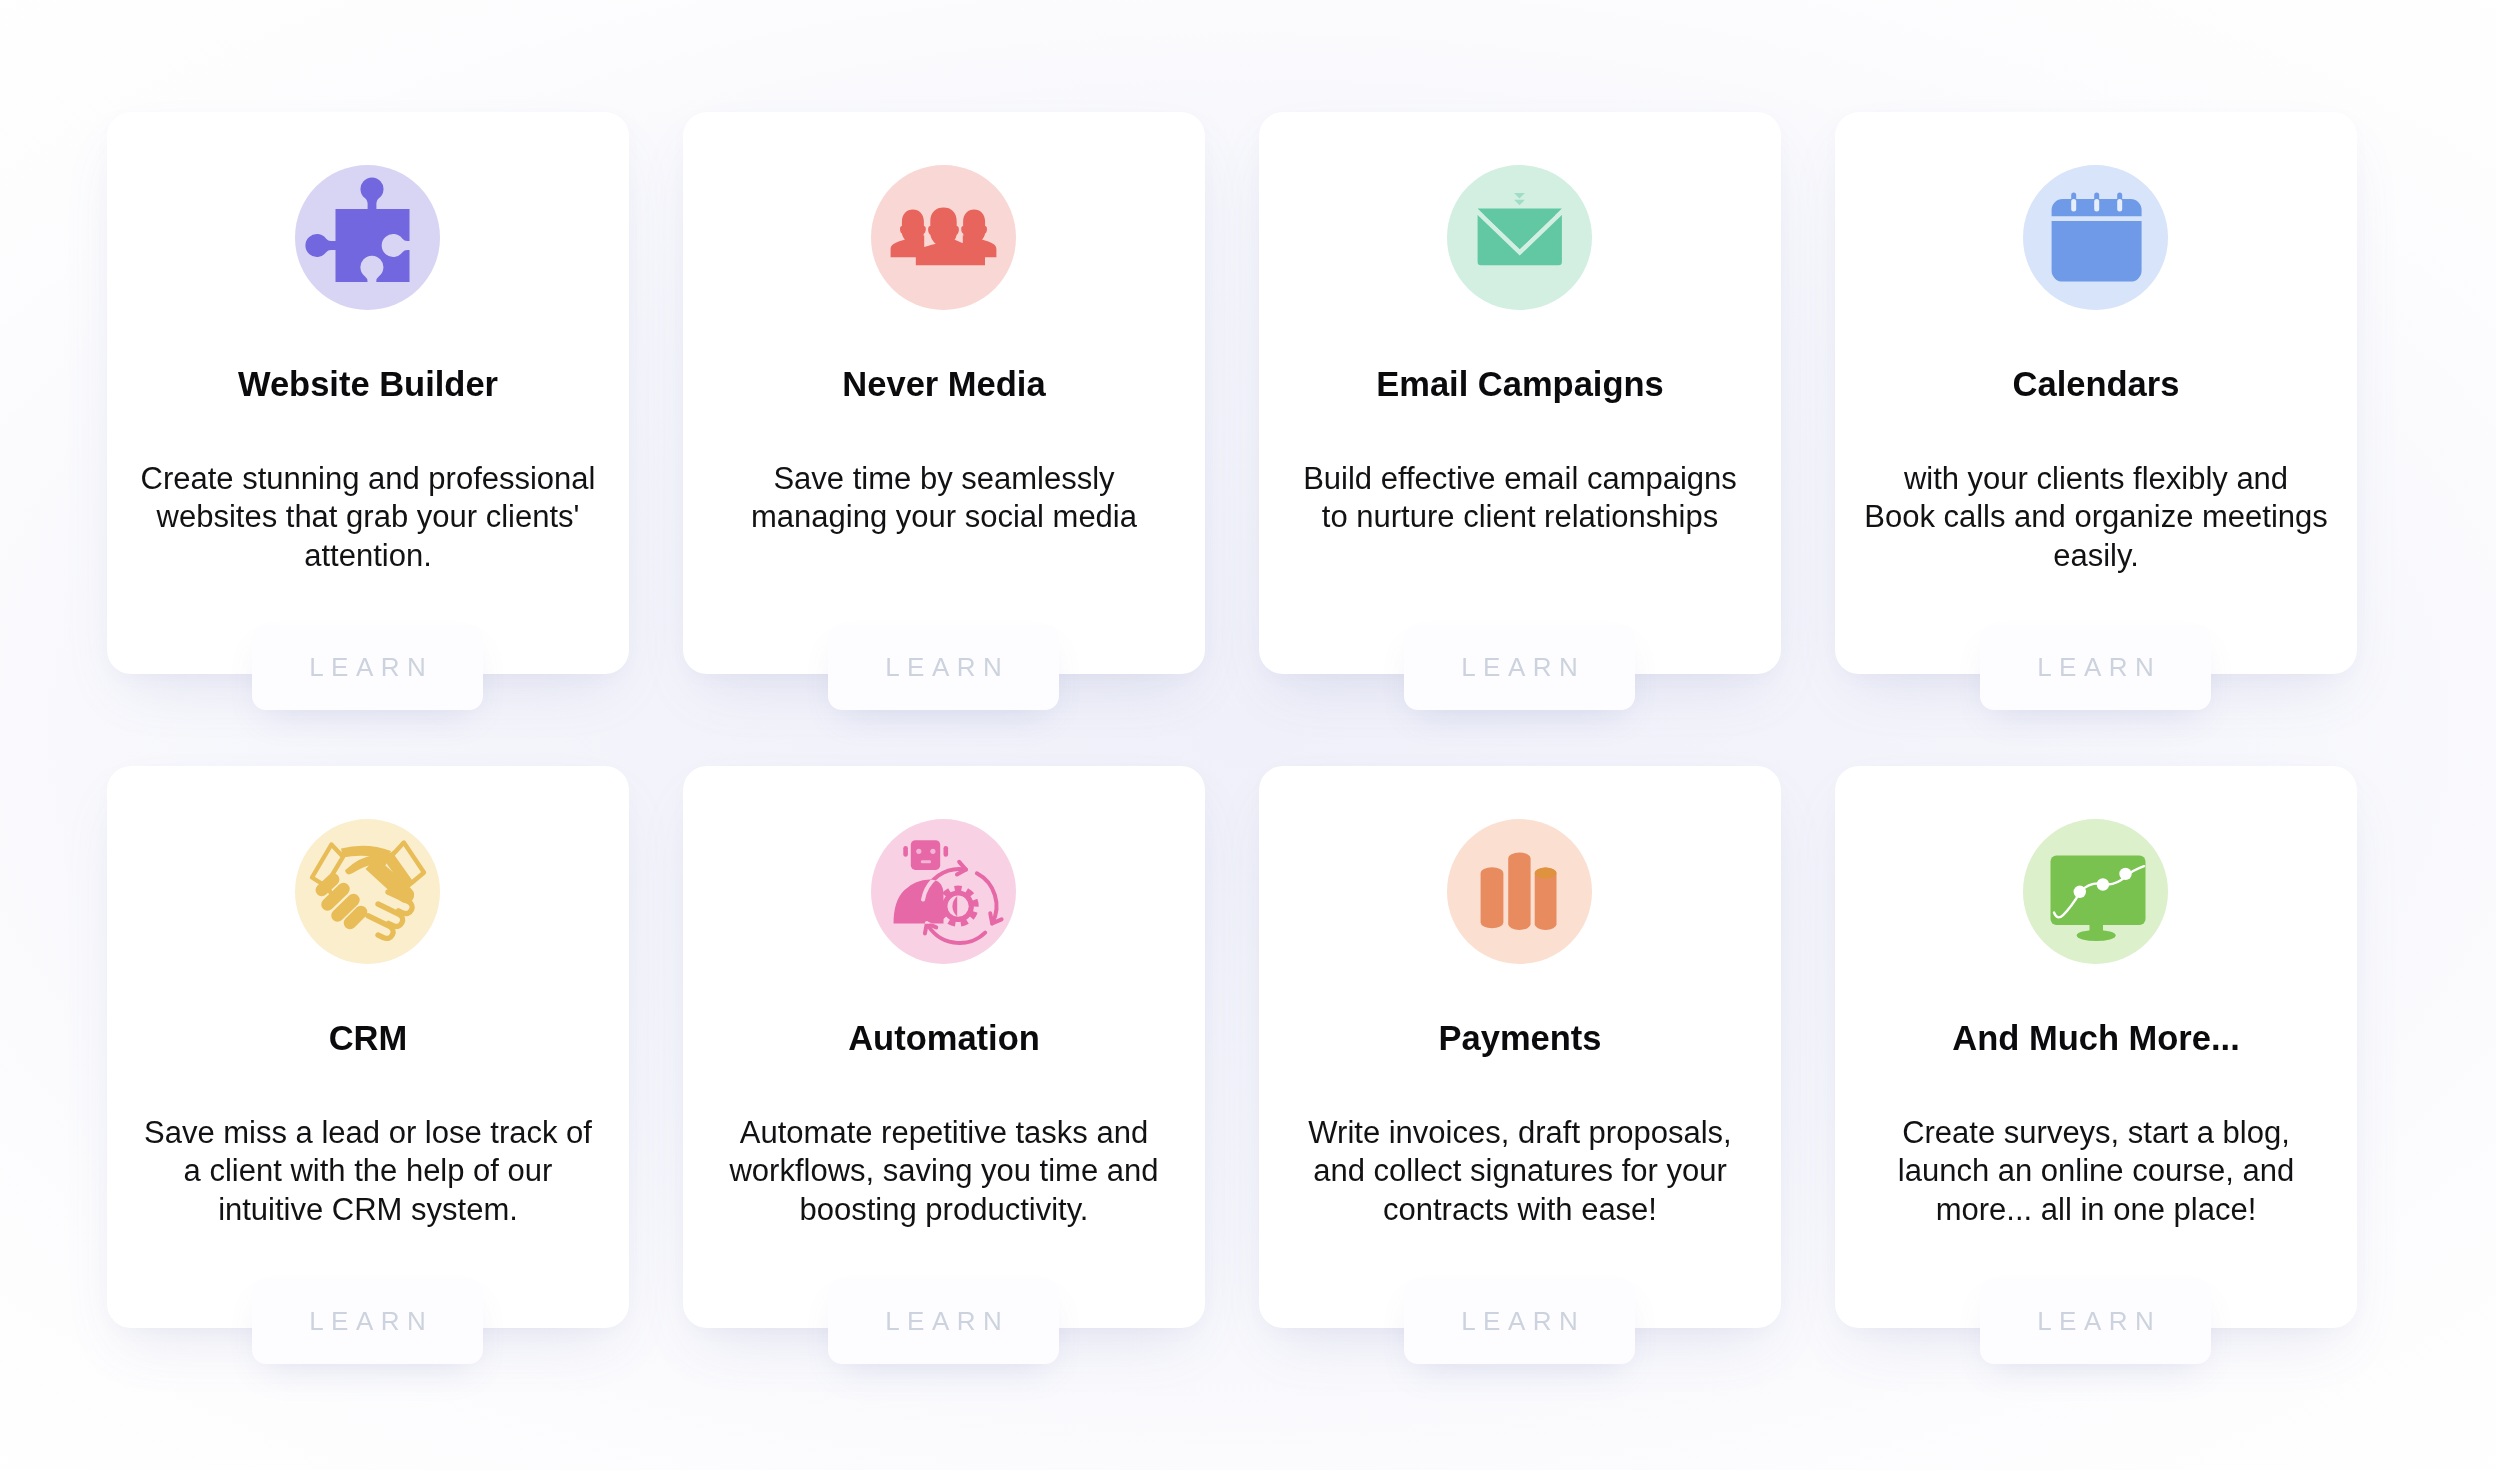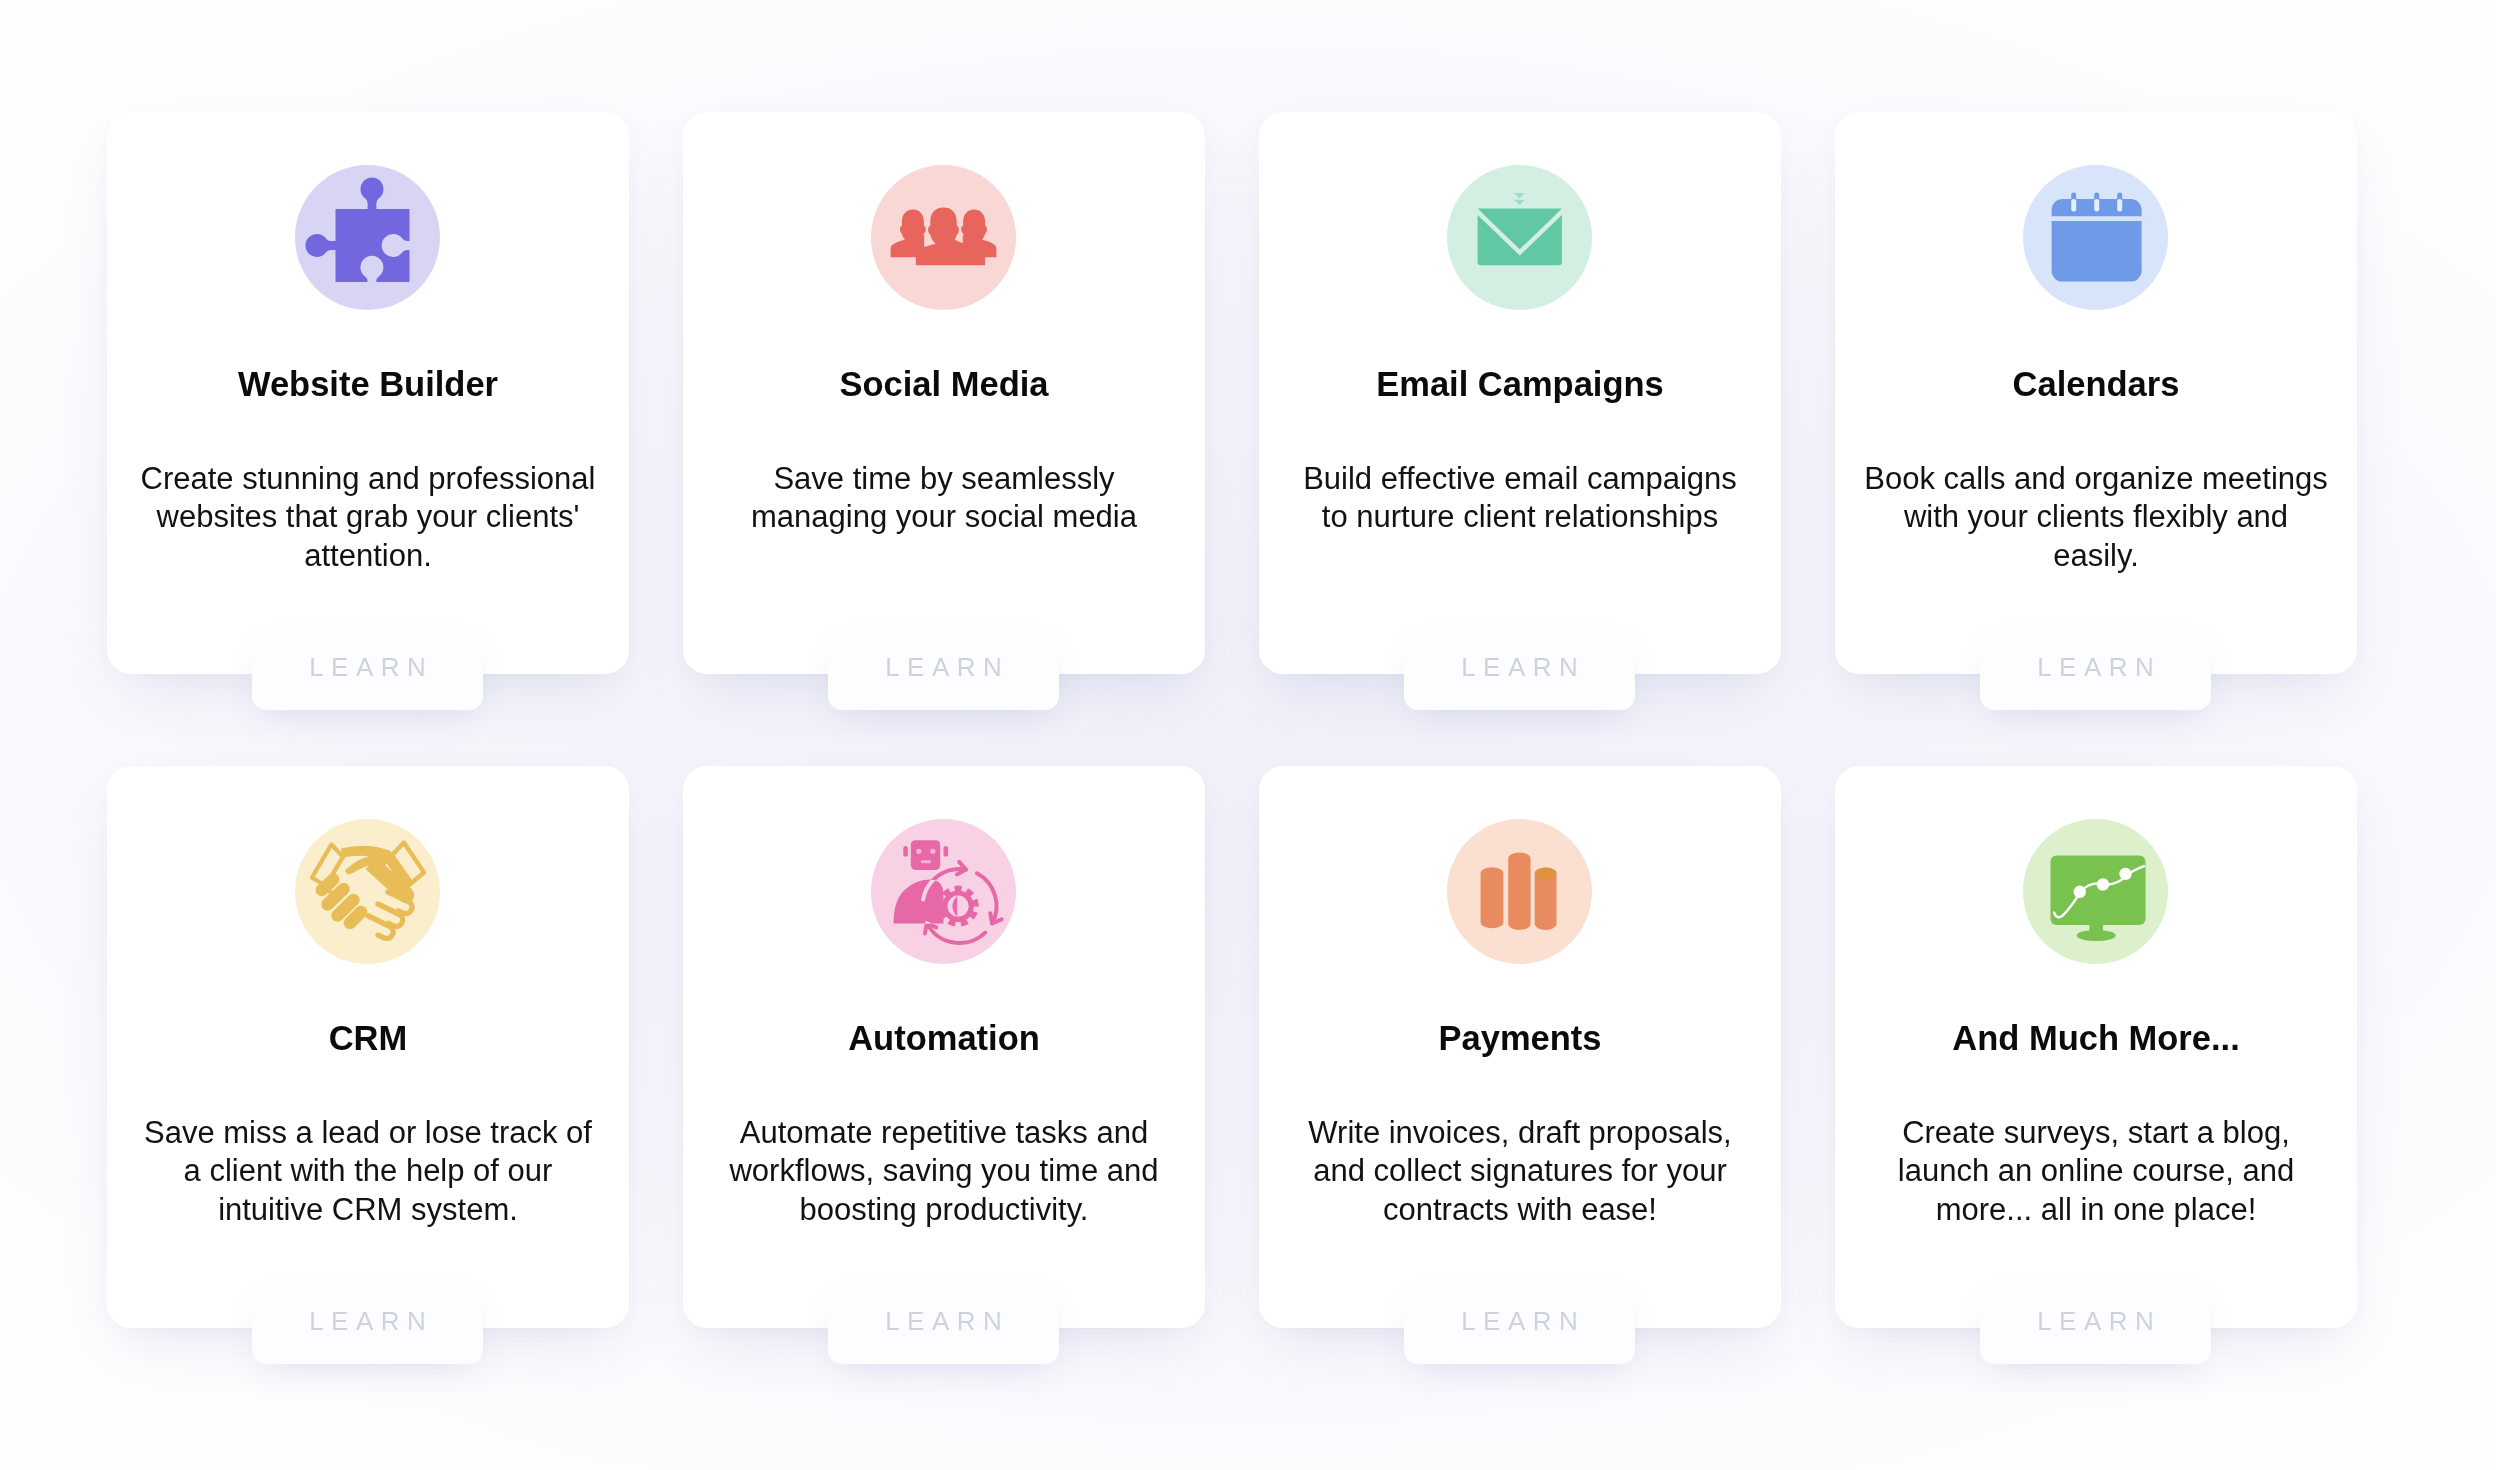--- a/index.html
+++ b/index.html
@@ -63,21 +63,21 @@
           <g fill="#e8655d">
             <path d="M19.6 92.2 V84.0 c0 -4.8 6.0 -7.0 13.0 -9.0 c5.0 -1.4 9.8 -2.8 12.6 -4.4 l8.0 0 v21.6 Z"></path>
             <path d="M30.9 56.8 c0 -7.9 4.9 -12.3 11.0 -12.3 c6.1 0 11.0 4.4 11.0 12.3 v4.1 c1.4 .2 1.9 1.3 1.9 3.0 c0 2.1 -.8 4.1 -1.9 4.6 c-.7 3.7 -3.5 7.6 -6.1 9.0 v7.8 h-9.8 v-7.8 c-2.6 -1.4 -5.4 -5.3 -6.1 -9.0 c-1.1 -.5 -1.9 -2.5 -1.9 -4.6 c0 -1.7 .5 -2.8 1.9 -3.0 Z"></path>
             <path d="M125.4 92.2 V84.0 c0 -4.8 -6.0 -7.0 -13.0 -9.0 c-5.0 -1.4 -9.8 -2.8 -12.6 -4.4 l-8.0 0 v21.6 Z"></path>
             <path d="M114.1 56.8 c0 -7.9 -4.9 -12.3 -11.0 -12.3 c-6.1 0 -11.0 4.4 -11.0 12.3 v4.1 c-1.4 .2 -1.9 1.3 -1.9 3.0 c0 2.1 .8 4.1 1.9 4.6 c.7 3.7 3.5 7.6 6.1 9.0 v7.8 h9.8 v-7.8 c2.6 -1.4 5.4 -5.3 6.1 -9.0 c1.1 -.5 1.9 -2.5 1.9 -4.6 c0 -1.7 -.5 -2.8 -1.9 -3.0 Z"></path>
             <path d="M44.8 100.3 V90.5 c0 -5.6 6.9 -8.2 15.0 -10.5 c5.7 -1.6 11.4 -3.2 14.6 -5.1 h10.0 c3.2 1.9 8.9 3.5 14.6 5.1 c8.1 2.3 15.0 4.9 15.0 10.5 v9.8 Z"></path>
             <path d="M59.3 56.2 c0 -9.0 5.7 -13.7 13.2 -13.7 c7.5 0 13.2 4.7 13.2 13.7 v4.7 c1.6 .2 2.2 1.5 2.2 3.5 c0 2.4 -.9 4.7 -2.2 5.3 c-.8 4.2 -4.0 8.6 -7.1 10.2 v9.3 h-12.2 v-9.3 c-3.1 -1.6 -6.3 -6.0 -7.1 -10.2 c-1.3 -.6 -2.2 -2.9 -2.2 -5.3 c0 -2.0 .6 -3.3 2.2 -3.5 Z"></path>
           </g>
         </svg>
       </div>
-      <div class="title">Social Media</div>
+      <div class="title">Never Media</div>
       <div class="desc">
           <span class="dl">Save time by seamlessly</span>
           <span class="dl">managing your social media</span>
         </div>
       <div class="learn">LEARN</div>
     </div>
 
     <div class="card">
       <div class="iconwrap" style="background-color: rgb(210, 239, 226);">
         <svg viewBox="0 0 145 145" aria-hidden="true">
@@ -110,22 +110,22 @@
           </g>
           <g fill="#e7eefb">
             <rect x="48.2" y="34.1" width="5" height="12.3" rx="2.5"></rect>
             <rect x="71.2" y="34.1" width="5" height="12.3" rx="2.5"></rect>
             <rect x="94.2" y="34.1" width="5" height="12.3" rx="2.5"></rect>
           </g>
         </svg>
       </div>
       <div class="title">Calendars</div>
       <div class="desc">
+          <span class="dl">with your clients flexibly and</span>
           <span class="dl">Book calls and organize meetings</span>
-          <span class="dl">with your clients flexibly and</span>
           <span class="dl">easily.</span>
         </div>
       <div class="learn">LEARN</div>
     </div>
 
     <div class="card">
       <div class="iconwrap" style="background-color: rgb(251, 238, 205);">
         <svg viewBox="0 0 145 145" aria-hidden="true">
           <path fill="#e8bd58" d="M46.0 29.5 q26 -6.5 50 2.5 l-3.6 9.0 q-22.5 -7.2 -44.6 -2.4 Z"></path>
           <path fill="#e8bd58" d="M51.0 50.5 q13 -12.5 30 -15 q9 -1.2 13.5 2.4 l-4.0 8.6 q-15 -2.5 -25.5 3.5 q-5 2.7 -8.2 4.6 q-3.8 2 -5.8 -0.8 q-1.8 -2.6 0.0 -3.3Z"></path>

